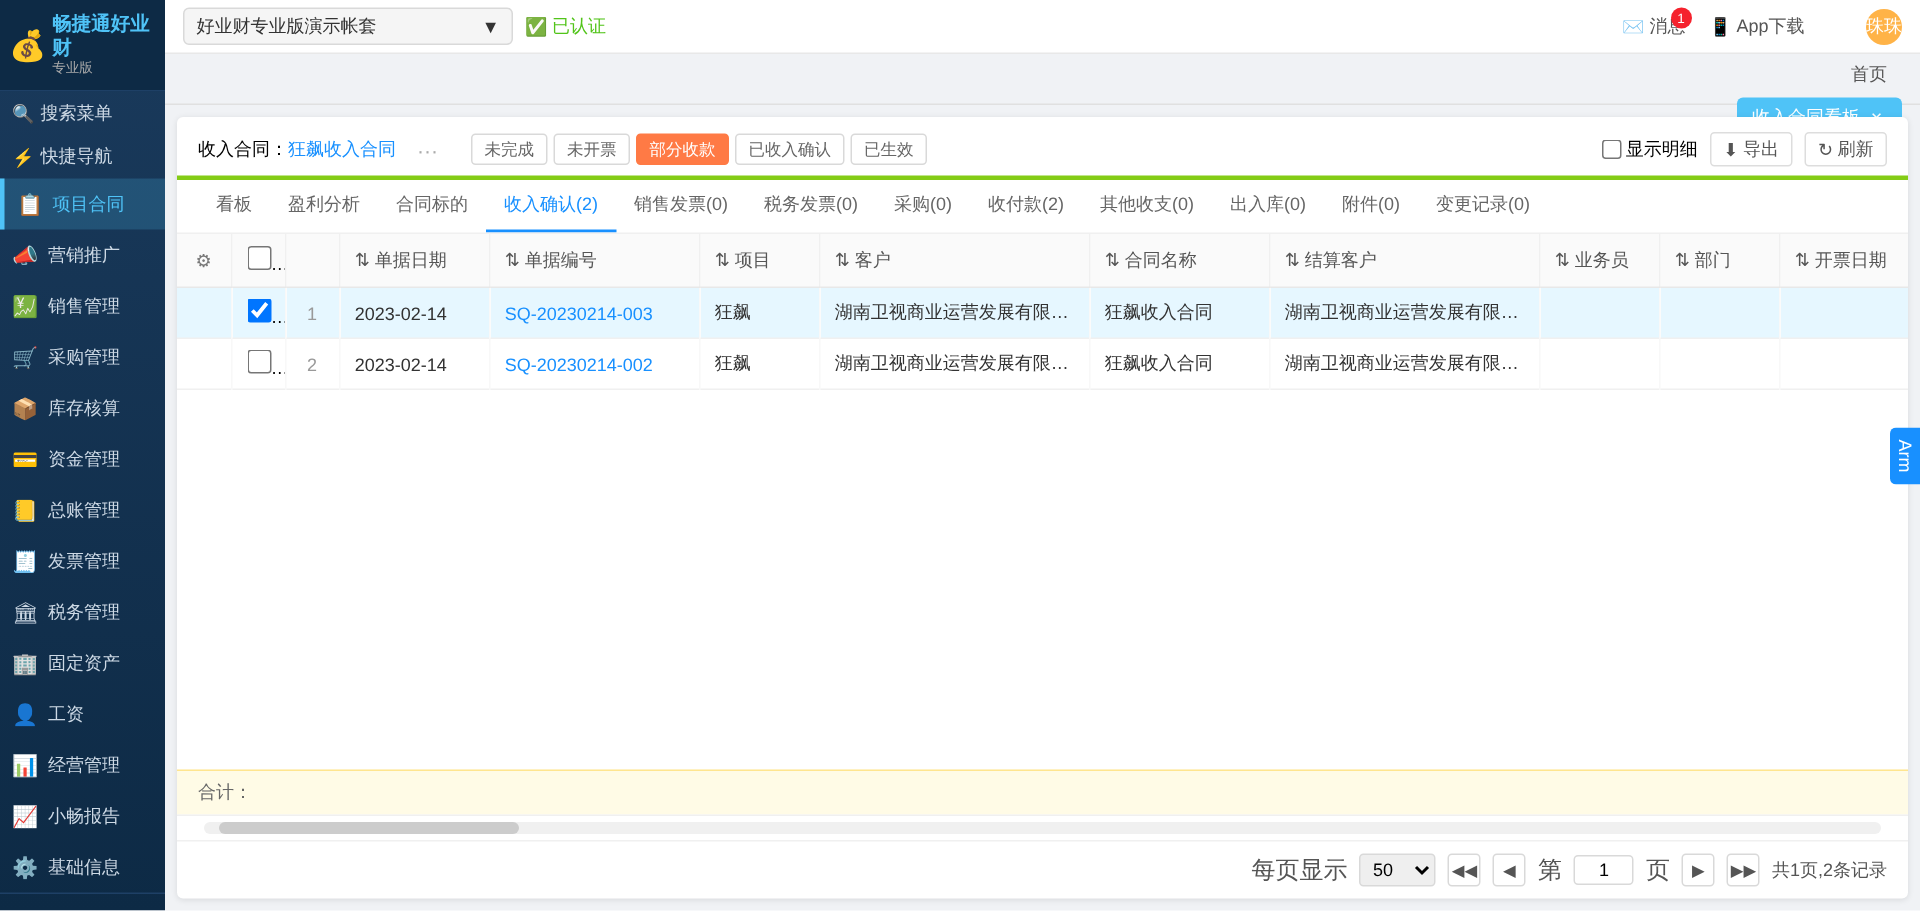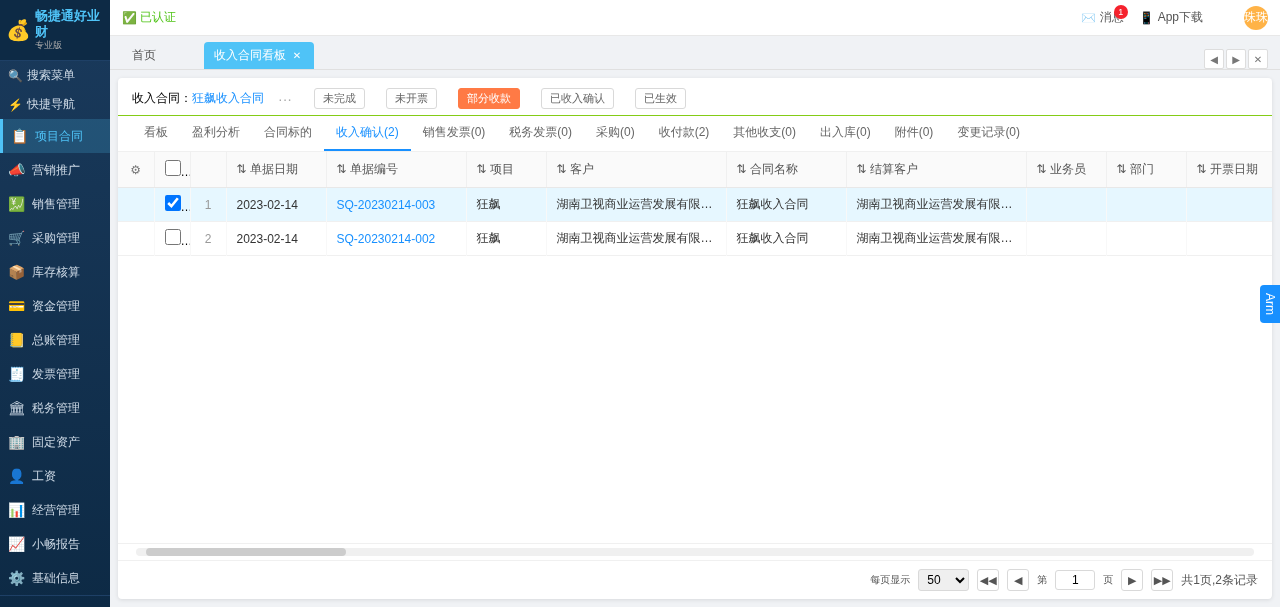--- a/index.html
+++ b/index.html
@@ -24,35 +24,35 @@
     
     .topbar { height: 36px; background: #fff; display: flex; align-items: center; padding: 0 12px; border-bottom: 1px solid #e8e8e8; gap: 8px; flex-shrink: 0; }
     .company-selector { display: flex; align-items: center; gap: 4px; background: #f5f5f5; border: 1px solid #d9d9d9; border-radius: 4px; padding: 3px 8px; cursor: pointer; font-size: 12px; color: #333; flex: 1; max-width: 220px; }
     .certified-badge { display: flex; align-items: center; gap: 3px; color: #52c41a; font-size: 12px; }
     .topbar-right { margin-left: auto; display: flex; align-items: center; gap: 16px; }
     .topbar-action { display: flex; align-items: center; gap: 3px; cursor: pointer; color: #555; font-size: 12px; position: relative; }
     .badge { background: #f5222d; color: #fff; border-radius: 50%; width: 14px; height: 14px; font-size: 9px; display: flex; align-items: center; justify-content: center; position: absolute; top: -4px; right: -4px; }
     .avatar { width: 24px; height: 24px; border-radius: 50%; background: #ffb347; display: flex; align-items: center; justify-content: center; color: #fff; font-size: 11px; margin-left: 25px; }
 
     
-    .tabbar { height: 34px; background: #f0f2f5; display: flex; align-items: flex-end; padding: 0 12px; border-bottom: 1px solid #e0e0e0; flex-shrink: 0; gap: 2px; }
+    .tabbar { height: 34px; background: #f0f2f5; display: flex; align-items: flex-end; padding: 0 12px; border-bottom: 1px solid #e0e0e0; flex-shrink: 0; gap: 2px; flex-direction: column; }
     .tabbar-home { padding: 5px 10px; color: #555; cursor: pointer; font-size: 12px; }
     .tabbar-tab { display: flex; align-items: center; gap: 4px; padding: 5px 10px; background: #4fc3f7; color: #fff; border-radius: 4px 4px 0 0; cursor: pointer; font-size: 12px; margin-left: 36px; }
     .tabbar-tab-close { width: 14px; height: 14px; display: flex; align-items: center; justify-content: center; border-radius: 50%; cursor: pointer; font-size: 10px; }
     .tab-nav-arrows { margin-left: auto; display: flex; align-items: center; gap: 2px; }
     .tab-nav-btn { width: 20px; height: 20px; display: flex; align-items: center; justify-content: center; cursor: pointer; color: #777; border: 1px solid #ddd; border-radius: 2px; background: #fff; font-size: 10px; }
 
     
     .content { flex: 1; overflow: hidden; display: flex; flex-direction: column; background: #fff; margin: 8px; border-radius: 4px; box-shadow: 0 1px 4px rgba(0,0,0,0.1); }
 
     
-    .contract-header { padding: 10px 14px 6px; display: flex; align-items: center; gap: 10px; border-bottom: 1px solid #84cc16; flex-shrink: 0; }
+    .contract-header { padding: 10px 14px 6px; display: flex; align-items: center; gap: 10px; border-bottom: 3px solid #84cc16; flex-shrink: 0; }
     .contract-title-name { color: #1890ff; }
     .status-more { color: #aaa; cursor: pointer; padding: 0 4px; font-size: 14px; }
-    .status-buttons { display: flex; gap: 21px; margin-left: 8px; }
+    .status-buttons { display: flex; gap: 4px; margin-left: 8px; }
     .status-btn { padding: 2px 8px; border: 1px solid #d9d9d9; border-radius: 3px; cursor: pointer; font-size: 11px; color: #666; background: #fff; }
     .status-btn.active { background: #ff7a45; border-color: #ff7a45; color: #fff; }
     .header-actions { margin-left: auto; display: flex; align-items: center; gap: 8px; }
     .header-action-btn { display: flex; align-items: center; gap: 3px; cursor: pointer; color: #555; font-size: 12px; border: 1px solid #ddd; padding: 2px 8px; border-radius: 3px; background: #fff; }
 
     
     .nav-tabs { display: flex; padding: 0 14px; border-bottom: 1px solid #f0f0f0; flex-shrink: 0; overflow-x: auto; }
     .nav-tab { padding: 8px 12px; cursor: pointer; color: #666; font-size: 12px; border-bottom: 2px solid transparent; white-space: nowrap; }
     .nav-tab.active { color: #1890ff; border-bottom-color: #1890ff; font-weight: 500; }
 
@@ -69,21 +69,21 @@
     .settings-icon-col { text-align: center; color: #777; cursor: pointer; }
     .checkbox-col { text-align: center; }
     .col-checkbox { width: 16px; height: 16px; cursor: pointer; }
 
     
     .table-footer { background: #fffbe6; border-top: 1px solid #ffe58f; padding: 6px 14px; display: flex; align-items: center; flex-shrink: 0; }
     .total-label { color: #666; font-size: 12px; font-weight: 500; }
 
     
     .pagination { display: flex; align-items: center; justify-content: flex-end; padding: 8px 14px; border-top: 1px solid #f0f0f0; flex-shrink: 0; gap: 8px; }
-    .pagination-label { color: #555; font-size: 10px; }
+    .pagination-label { color: #555; font-size: 16px; }
     .page-size-select { border: 1px solid #d9d9d9; border-radius: 3px; padding: 2px 4px; font-size: 12px; cursor: pointer; }
     .page-btn { width: 22px; height: 22px; display: flex; align-items: center; justify-content: center; border: 1px solid #d9d9d9; border-radius: 3px; cursor: pointer; color: #555; font-size: 11px; background: #fff; }
     .page-input { width: 40px; border: 1px solid #d9d9d9; border-radius: 3px; padding: 2px 4px; text-align: center; font-size: 12px; }
     .page-info { color: #555; font-size: 12px; }
 
     
     .scroll-bar-track { height: 8px; background: #f0f0f0; border-radius: 4px; flex: 1; margin: 0 4px; position: relative; }
     .scroll-bar-thumb { height: 8px; width: 200px; background: #ccc; border-radius: 4px; position: absolute; left: 10px; }
     .scrollbar-row { display: flex; align-items: center; padding: 4px 14px; border-top: 1px solid #f0f0f0; flex-shrink: 0; }
 
@@ -169,20 +169,24 @@
     <div class="sidebar-bottom-item">
       
       
     </div>
   </div>
 </div>
 
 <div class="main">
 
   <div class="topbar">
+    <div class="company-selector">
+      <span>好业财专业版演示帐套</span>
+      <span style="margin-left:auto;">▼</span>
+    </div>
     <div class="certified-badge">
       <span>✅</span>
       <span>已认证</span>
     </div>
     <div class="topbar-right">
       <div class="topbar-action">
         <span>✉️</span>
         <span class="badge">1</span>
         <span>消息</span>
       </div>
@@ -217,20 +221,34 @@
       <span>
         <span>收入合同：</span><span class="contract-title-name">狂飙收入合同</span>
       </span>
       <span class="status-more">···</span>
       <div class="status-buttons">
         <button class="status-btn">未完成</button>
         <button class="status-btn">未开票</button>
         <button class="status-btn active">部分收款</button>
         <button class="status-btn">已收入确认</button>
         <button class="status-btn">已生效</button>
+      </div>
+      <div class="header-actions">
+        <label style="display:flex;align-items:center;gap:3px;">
+          <input type="checkbox" style="">
+          <span>显示明细</span>
+        </label>
+        <div class="header-action-btn">
+          <span>⬇</span>
+          <span>导出</span>
+        </div>
+        <div class="header-action-btn">
+          <span>↻</span>
+          <span>刷新</span>
+        </div>
       </div>
     </div>
 
     <div class="nav-tabs">
       <div class="nav-tab">看板</div>
       <div class="nav-tab">盈利分析</div>
       <div class="nav-tab">合同标的</div>
       <div class="nav-tab active">收入确认(2)</div>
       <div class="nav-tab">销售发票(0)</div>
       <div class="nav-tab">税务发票(0)</div>
@@ -318,20 +336,23 @@
             <td>狂飙收入合同</td>
             <td>湖南卫视商业运营发展有限公司</td>
             <td></td>
             <td></td>
             <td></td>
           </tr>
         </tbody>
       </table>
     </div>
 
+    <div class="table-footer">
+      <span class="total-label">合计：</span>
+    </div>
 
     <div class="scrollbar-row">
       <div class="scroll-bar-track">
         <div class="scroll-bar-thumb"></div>
       </div>
     </div>
 
     <div class="pagination">
       <span class="pagination-label">每页显示</span>
       <select class="page-size-select">

